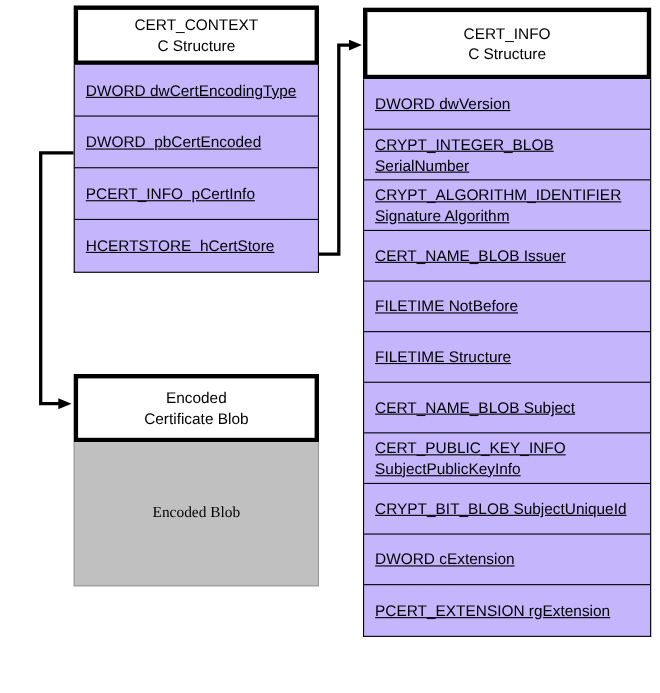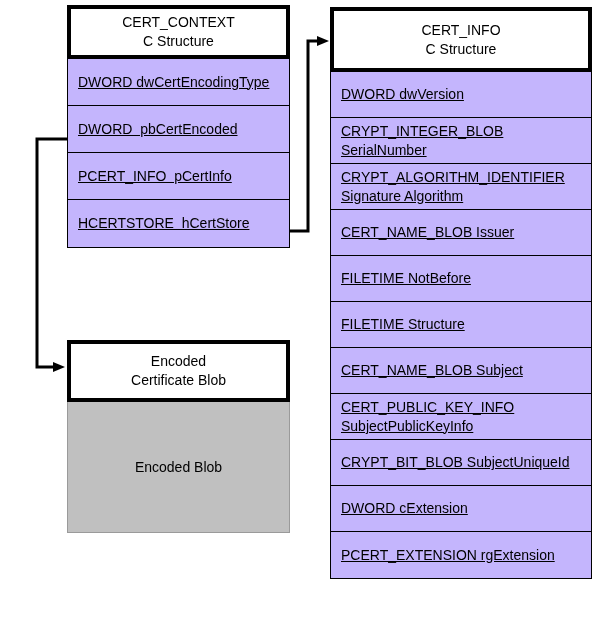--- a/index.html
+++ b/index.html
@@ -102,16 +102,16 @@
 SubjectPublicKeyInfo</div>
         <div class="row">CRYPT_BIT_BLOB SubjectUniqueId</div>
         <div class="row">DWORD cExtension</div>
         <div class="row">PCERT_EXTENSION rgExtension</div>
       </div>
   </div>
 
   <div class="structbox" style="left:67px; top:340px; width:223px;">
     <div class="hdr" style="height:62px;">Encoded
 Certificate Blob</div>
-    <div class="grayblob" style="height:131px; background:#c0c0c0; border:1px solid #9a9a9a; border-top:none;">Encoded Blob</div>
+    <div class="grayblob" style="height:131px; background:#c0c0c0; border:1px solid #9a9a9a; border-top:none;font-family:Liberation Serif, serif;">Encoded Blob</div>
   </div>
 
 </div>
 
 </body></html>

